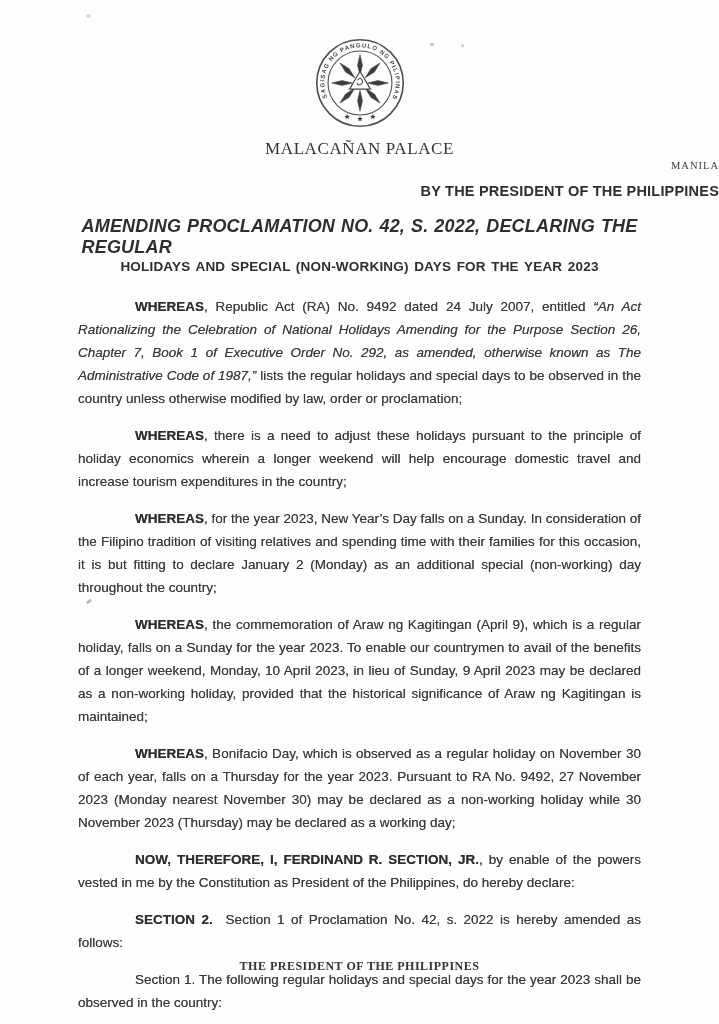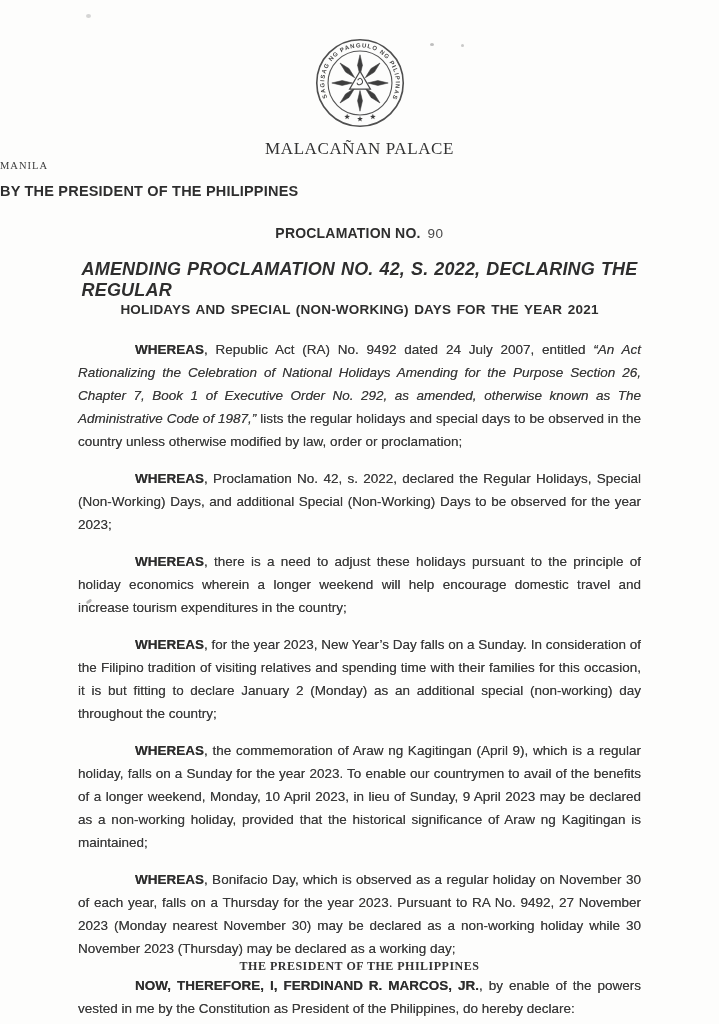--- a/index.html
+++ b/index.html
@@ -14,26 +14,26 @@
   }
   
   .seal-wrap{display:flex;justify-content:center;margin:0;padding-top:36px;}
   .seal-wrap svg{display:block;}
   .palace{
     margin-top:9px;text-align:center;
     font-family:"Liberation Serif", serif;
     font-size:17px;letter-spacing:.6px;color:#333;
   }
   .manila{
-    margin-top:1px;text-align:left;
+    margin-top:1px;text-align:right;
     font-family:"Liberation Serif", serif;
     font-size:10.5px;letter-spacing:1px;color:#3c3c3c;
   }
   .byline{
-    margin-top:12px;text-align:left;
+    margin-top:12px;text-align:right;
     font-size:14.5px;font-weight:700;letter-spacing:.2px;color:#2e2e2e;
   }
   .proc-line{margin-top:25px;text-align:center;}
   .proc-label{font-size:14px;font-weight:700;color:#2e2e2e;letter-spacing:.2px;}
   .proc-number{font-size:13.5px;font-weight:400;color:#4a4a4a;margin-left:7px;letter-spacing:.5px;}
   .doc-title{width:556px;margin:17px auto 0;color:#2e2e2e;}
   .doc-title .t1{
     font-size:18px;font-weight:700;
     text-align:justify;text-align-last:justify;
     letter-spacing:.2px;
@@ -127,35 +127,32 @@
             <polygon points="0,-3.2 0.76,-1.05 3.04,-0.99 1.24,0.4 1.88,2.59 0,1.3 -1.88,2.59 -1.24,0.4 -3.04,-0.99 -0.76,-1.05"></polygon>
           </g>
       </g>
     </svg>
   </div>
 
   <div class="palace">MALACAÑAN PALACE</div>
   <div class="manila">MANILA</div>
   <div class="byline">BY THE PRESIDENT OF THE PHILIPPINES</div>
 
-  <div class="proc-line">
-    <span class="proc-label">PROCLAMATION NO.</span><span class="proc-number">90</span>
-  </div>
 
   <div class="doc-title">
     <div class="t1">AMENDING PROCLAMATION NO. 42, S. 2022, DECLARING THE REGULAR</div>
-    <div class="t2">HOLIDAYS AND SPECIAL (NON-WORKING) DAYS FOR THE YEAR 2021</div>
+    <div class="t2">HOLIDAYS AND SPECIAL (NON-WORKING) DAYS FOR THE YEAR 2023</div>
   </div>
 
   <div class="doc-body" id="paragraphs">
       <p class="para"><span class="b">WHEREAS</span><span>, Republic Act (RA) No. 9492 dated 24 July 2007, entitled </span><span class="i">“An Act Rationalizing the Celebration of National Holidays Amending for the Purpose Section 26, Chapter 7, Book 1 of Executive Order No. 292, as amended, otherwise known as The Administrative Code of 1987,”</span><span> lists the regular holidays and special days to be observed in the country unless otherwise modified by law, order or proclamation;</span></p>
-      <p class="para"><span class="b">WHEREAS</span><span>, Proclamation No. 42, s. 2022, declared the Regular Holidays, Special (Non-Working) Days, and additional Special (Non-Working) Days to be observed for the year 2023;</span></p>
       <p class="para"><span class="b">WHEREAS</span><span>, there is a need to adjust these holidays pursuant to the principle of holiday economics wherein a longer weekend will help encourage domestic travel and increase tourism expenditures in the country;</span></p>
       <p class="para"><span class="b">WHEREAS</span><span>, for the year 2023, New Year’s Day falls on a Sunday. In consideration of the Filipino tradition of visiting relatives and spending time with their families for this occasion, it is but fitting to declare January 2 (Monday) as an additional special (non-working) day throughout the country;</span></p>
       <p class="para"><span class="b">WHEREAS</span><span>, the commemoration of Araw ng Kagitingan (April 9), which is a regular holiday, falls on a Sunday for the year 2023. To enable our countrymen to avail of the benefits of a longer weekend, Monday, 10 April 2023, in lieu of Sunday, 9 April 2023 may be declared as a non-working holiday, provided that the historical significance of Araw ng Kagitingan is maintained;</span></p>
       <p class="para"><span class="b">WHEREAS</span><span>, Bonifacio Day, which is observed as a regular holiday on November 30 of each year, falls on a Thursday for the year 2023. Pursuant to RA No. 9492, 27 November 2023 (Monday nearest November 30) may be declared as a non-working holiday while 30 November 2023 (Thursday) may be declared as a working day;</span></p>
-      <p class="para"><span class="b">NOW, THEREFORE, I, FERDINAND R. MARCOS, JR.</span><span>, by enable of the powers vested in me by the Constitution as President of the Philippines, do hereby declare:</span></p>
+      <p class="para"><span class="b">NOW, THEREFORE, I, FERDINAND R. SECTION, JR.</span><span>, by enable of the powers vested in me by the Constitution as President of the Philippines, do hereby declare:</span></p>
       <p class="para"><span class="b">SECTION 2.</span><span>&nbsp; Section 1 of Proclamation No. 42, s. 2022 is hereby amended as follows:</span></p>
+      <p class="para"><span>Section 1. The following regular holidays and special days for the year 2023 shall be observed in the country:</span></p>
     </div>
 
   <div class="doc-footer">THE PRESIDENT OF THE PHILIPPINES</div>
 
 </div>
 
 </body></html>

